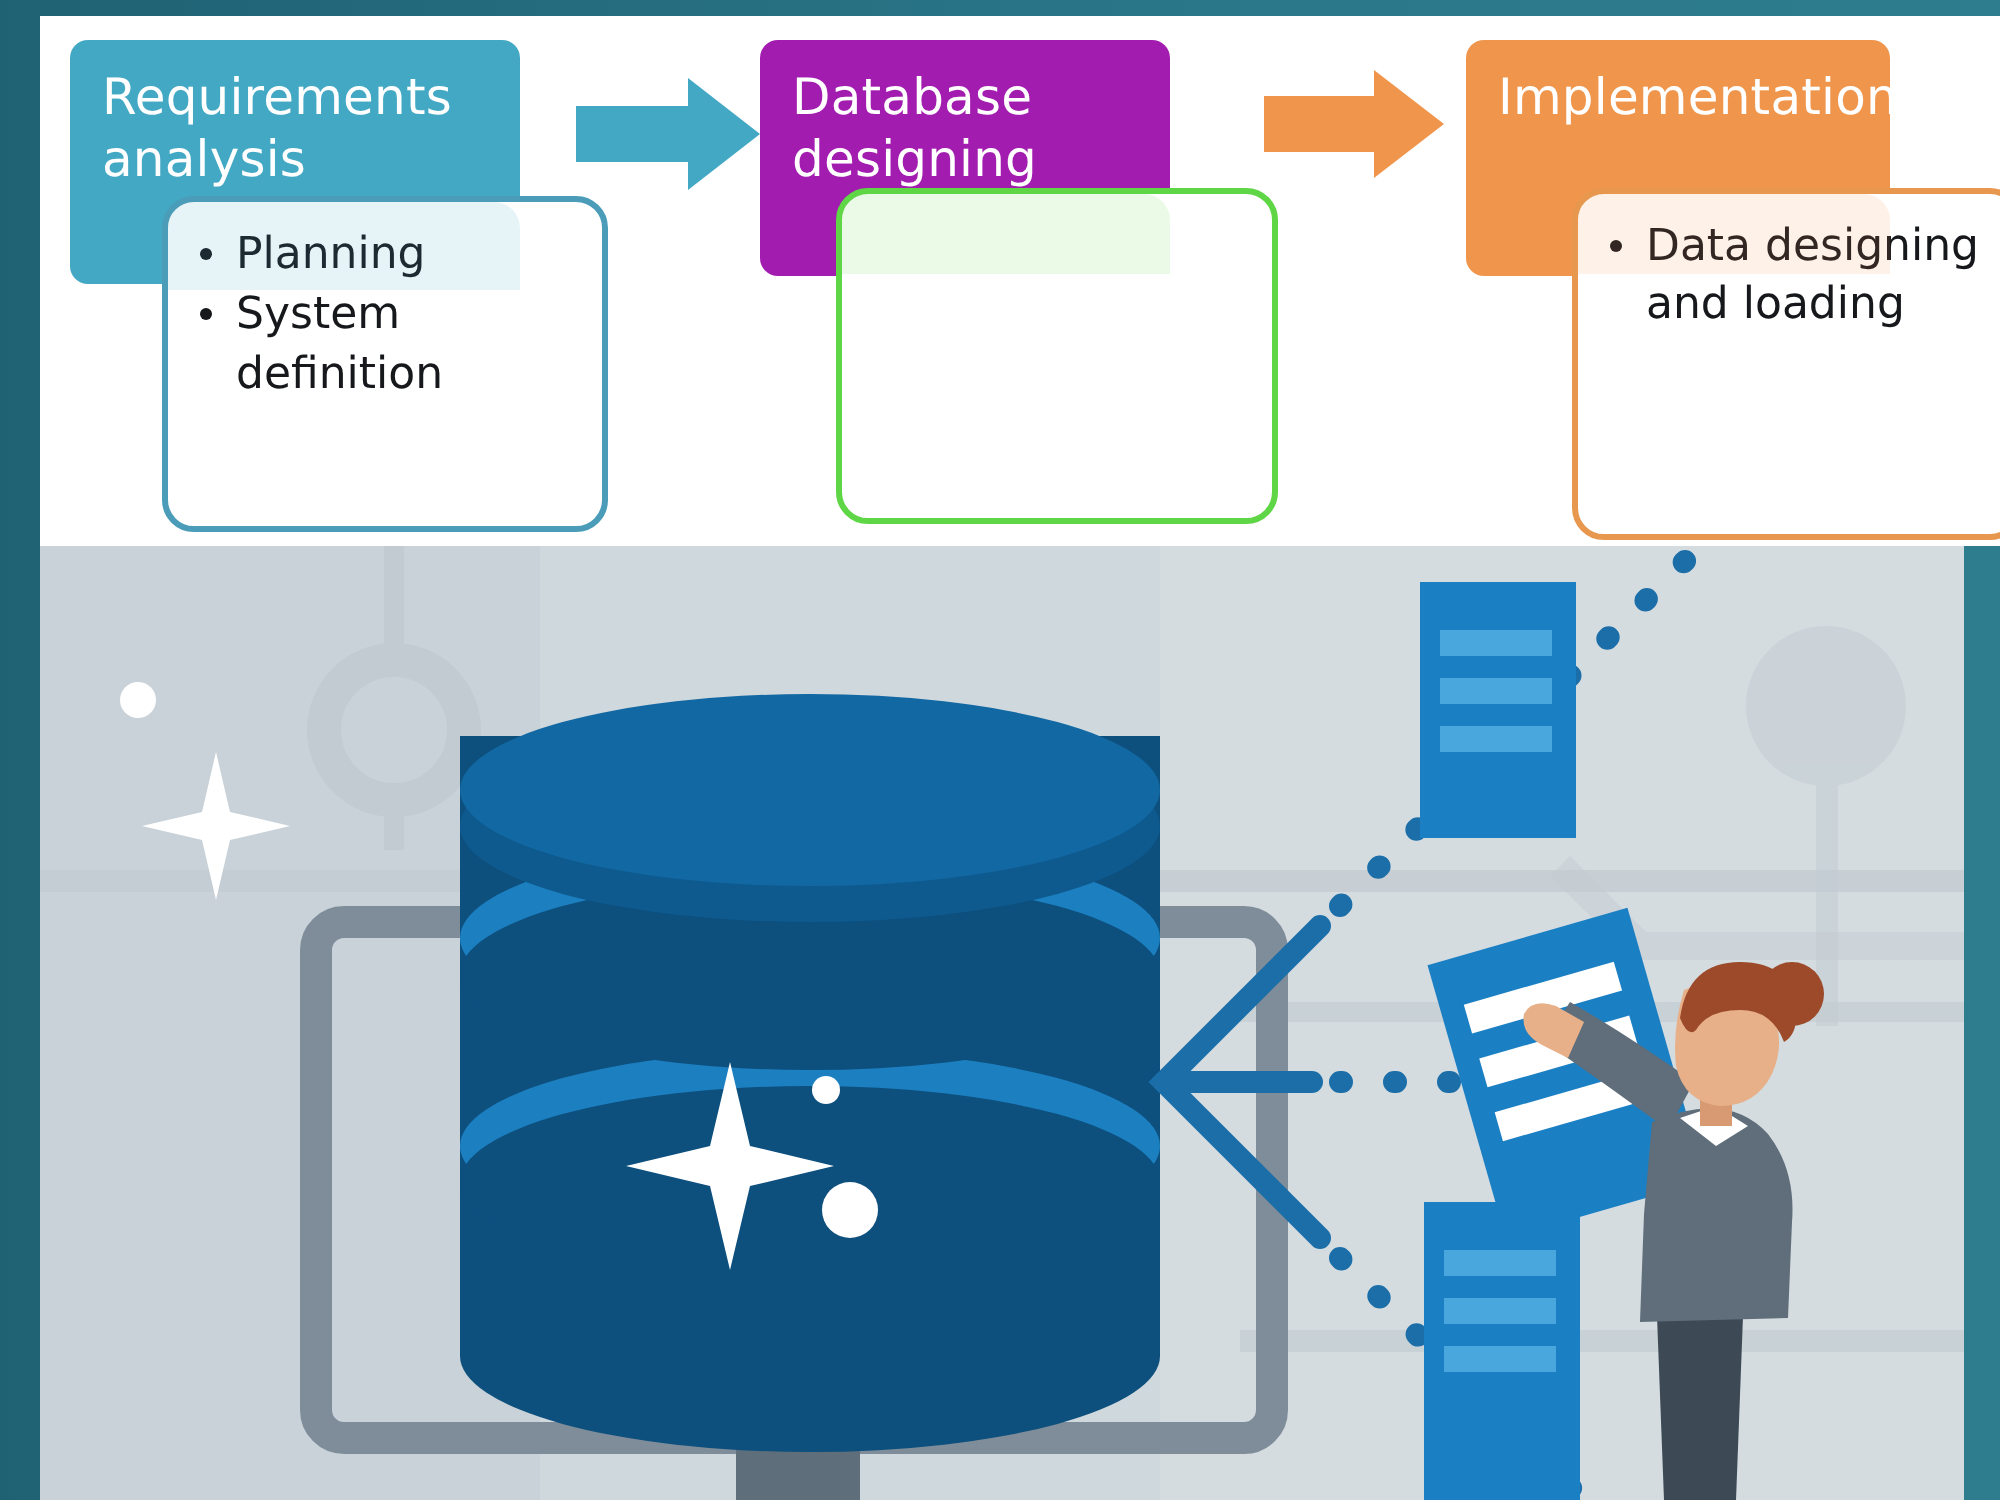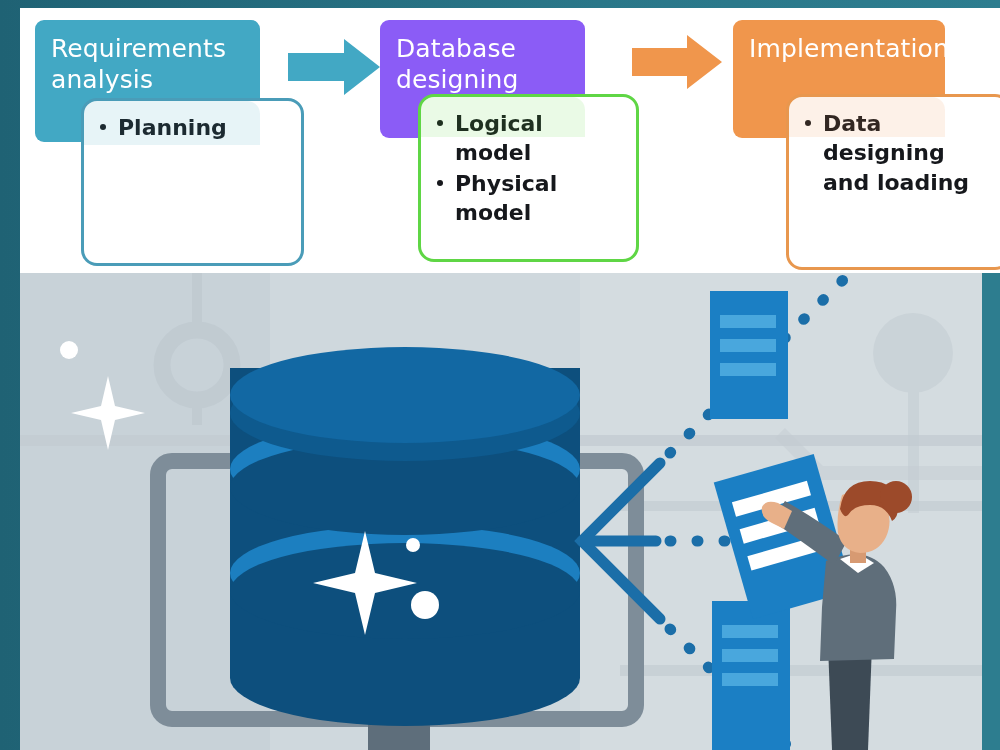--- a/index.html
+++ b/index.html
@@ -42,21 +42,21 @@
     padding:12px 12px 10px 14px;
   }
   .stage-body ul{ list-style:none; }
   .stage-body li{
     position:relative;
     font-size:22px;
     line-height:1.33;
     color:#16181c;
     padding-left:20px;
     margin-bottom:1px;
-    font-weight:700;
+    font-weight:400;
   }
   .stage-body li:before{
     content:"";
     position:absolute; left:2px; top:11px;
     width:6px; height:6px; border-radius:50%;
     background:#16181c;
   }
 
   
   .tint{
@@ -94,38 +94,35 @@
 
 <div id="frame" style="background: linear-gradient(90deg, rgb(31, 98, 116) 0%, rgb(42, 119, 137) 60%, rgb(45, 125, 143) 100%);"></div>
 
 <div id="diagram-panel">
 
   <div class="stage" id="stage-1">
     <div class="stage-header" style="background: rgb(66, 168, 196);">Requirements analysis</div>
     <div class="stage-body" style="border-color: rgb(74, 156, 184);">
       <ul>
         <li>Planning</li>
+        <li>System definition</li>
       </ul>
     <div class="tint" style="left: 0px; top: 0px; width: 176px; height: 44px; background: rgb(66, 168, 196); opacity: 0.13;"></div>
       </div>
   </div>
 
   <div class="arrow" style="left:268px; top:31px;">
     <svg width="92" height="56" viewBox="0 0 92 56">
       <path d="M0 14 L56 14 L56 0 L92 28 L56 56 L56 42 L0 42 Z" fill="#42a8c4"></path>
     </svg>
   </div>
 
   <div class="stage" id="stage-2">
-    <div class="stage-header" style="background: #8b5cf6;">Database designing</div>
+    <div class="stage-header" style="background: #a21caf;">Database designing</div>
     <div class="stage-body" style="border-color: rgb(95, 214, 69);">
-      <ul>
-        <li>Logical model</li>
-        <li>Physical model</li>
-      </ul>
     <div class="tint" style="left: 0px; top: 0px; width: 164px; height: 40px; background: rgb(94, 217, 63); opacity: 0.13;"></div>
       </div>
   </div>
 
   <div class="arrow" style="left:612px; top:27px;">
     <svg width="90" height="54" viewBox="0 0 90 54">
       <path d="M0 13 L55 13 L55 0 L90 27 L55 54 L55 41 L0 41 Z" fill="#f0964c"></path>
     </svg>
   </div>
 

